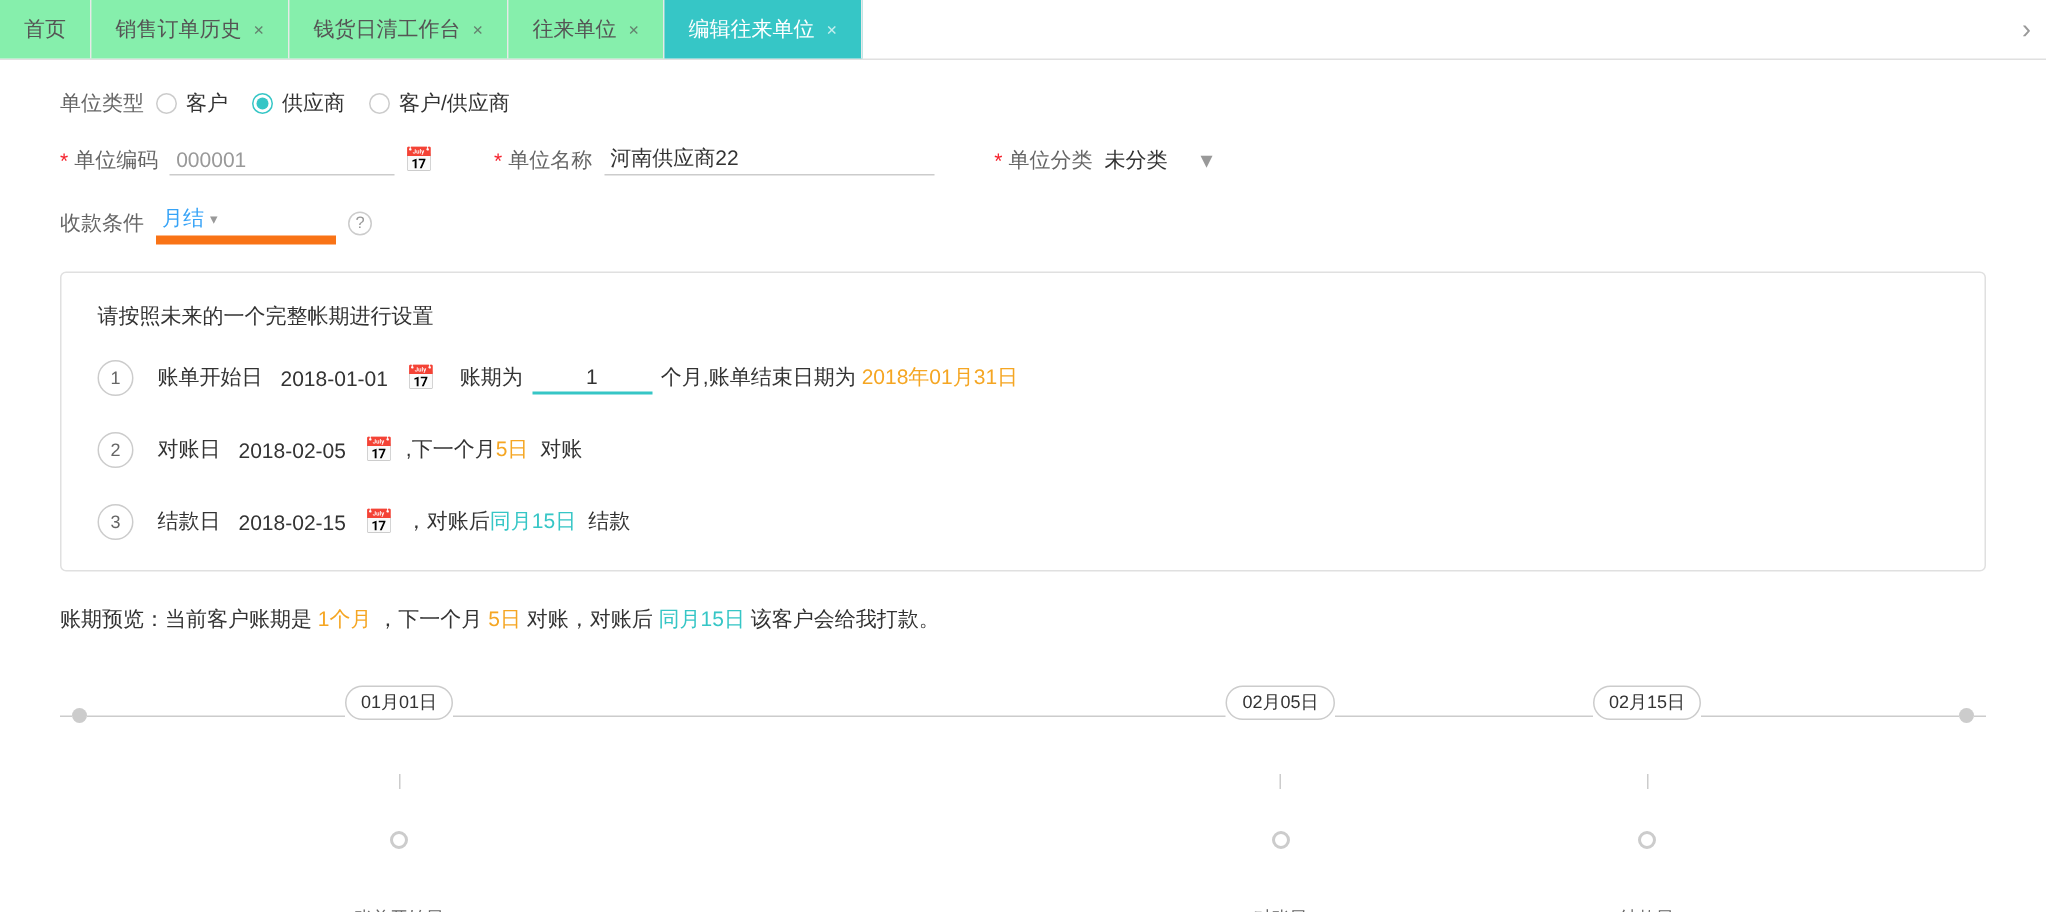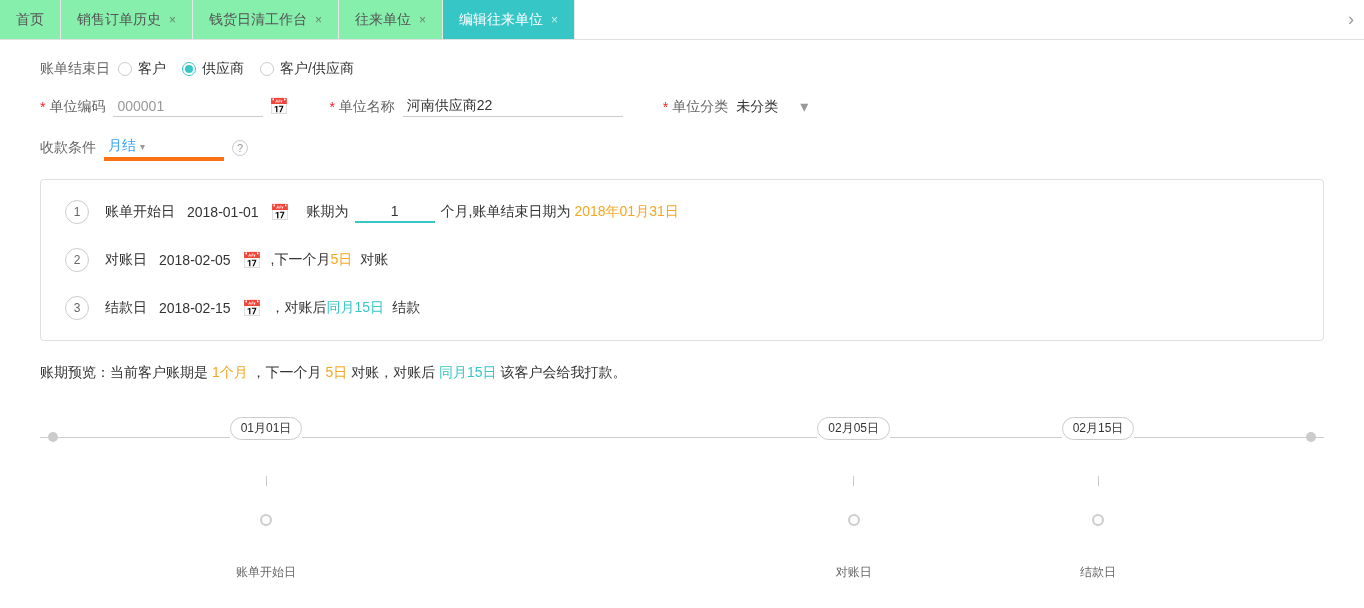--- a/index.html
+++ b/index.html
@@ -76,21 +76,21 @@
     .text-input.code-input { color: #999; width: 150px; }
 
     
     .cal-icon {
       color: #36c6c6; cursor: pointer; margin-left: 6px; font-size: 16px;
     }
 
     
     .select-wrapper {
       display: flex; align-items: center;
-      border-bottom: 4px solid #f97316;
+      border-bottom: 6px solid #f97316;
       padding: 2px 4px; min-width: 120px;
     }
     .select-value { color: #36a3f7; font-size: 14px; margin-right: 4px; }
     .select-arrow { color: #999; font-size: 10px; }
 
     
     .classify-select {
       display: flex; align-items: center; gap: 22px;
       min-width: 140px;
     }
@@ -189,21 +189,21 @@
     <span class="close">×</span>
   </div>
   <div class="tab-more">
     <span style="font-size:18px; color:#999;">›</span>
   </div>
 </div>
 
 <div class="main">
 
   <div class="form-row">
-    <span class="form-label">账单结束日</span>
+    <span class="form-label">单位类型</span>
     <div class="radio-group">
       <label class="radio-item">
         <span class="radio-circle"></span>
         <span>客户</span>
       </label>
       <label class="radio-item">
         <span class="radio-circle checked"></span>
         <span>供应商</span>
       </label>
       <label class="radio-item">
@@ -241,20 +241,21 @@
   <div class="form-row">
     <span class="form-label">收款条件</span>
     <div class="select-wrapper">
       <span class="select-value">月结</span>
       <span class="select-arrow">▾</span>
     </div>
     <span class="help-icon">?</span>
   </div>
 
   <div class="section-box">
+    <div class="section-title">请按照未来的一个完整帐期进行设置</div>
 
     <div class="period-row">
       <div class="period-num">
         <span>1</span>
       </div>
       <span class="period-label">账单开始日</span>
       <span class="period-date">2018-01-01</span>
       <span class="cal-icon">📅</span>
       <span style="margin-left:16px; color:#333;">账期为</span>
       <input class="month-input" value="1" style="margin: 0px 6px;">

